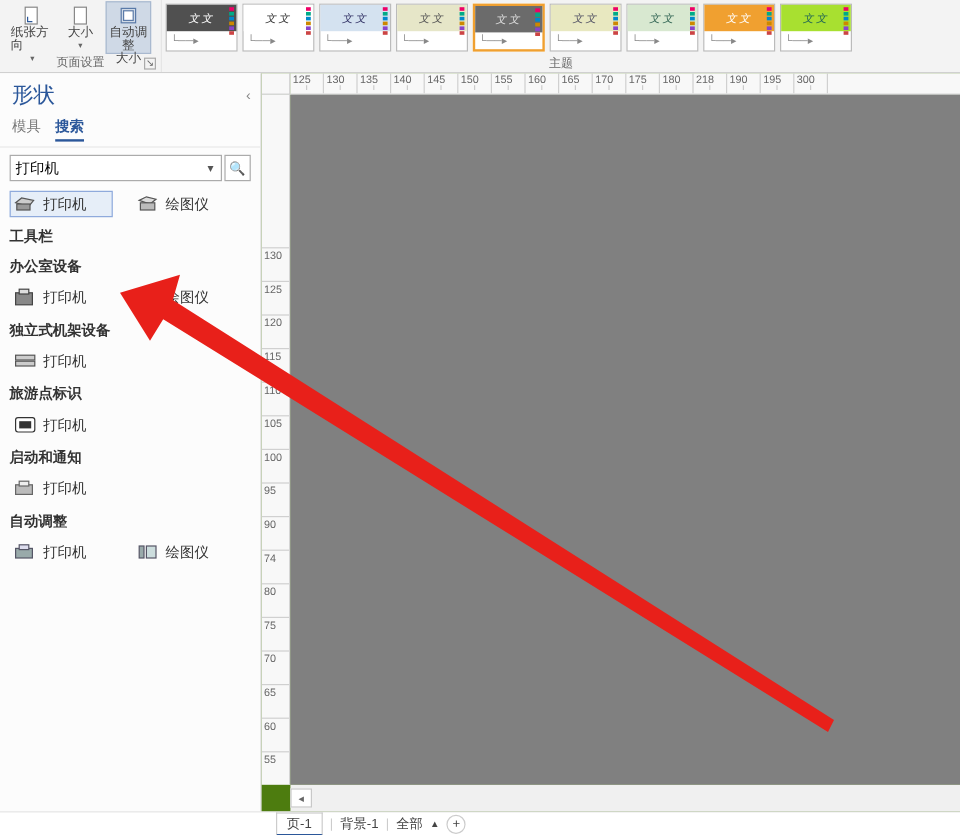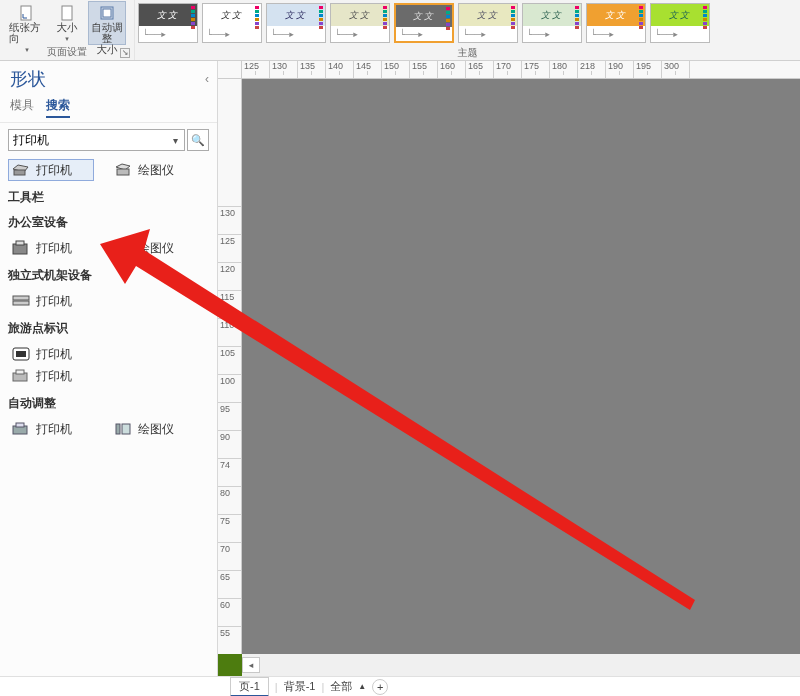--- a/index.html
+++ b/index.html
@@ -463,20 +463,21 @@
           <div class="shape-item">
             <span class="shape-ico">
               <svg width="22" height="18" viewBox="0 0 22 18">
                 <rect x="3" y="3" width="16" height="12" rx="2" fill="#fff" stroke="#333"></rect>
                 <rect x="6" y="6" width="10" height="6" fill="#333"></rect>
               </svg>
             </span>
             <span>打印机</span>
           </div>
         </div>
+        <div class="cat-title">启动和通知</div>
         <div class="cat-items">
           <div class="shape-item">
             <span class="shape-ico">
               <svg width="22" height="18" viewBox="0 0 22 18">
                 <rect x="3" y="6" width="14" height="8" fill="#bbb" stroke="#666"></rect>
                 <rect x="6" y="3" width="8" height="4" fill="#eee" stroke="#666"></rect>
               </svg>
             </span>
             <span>打印机</span>
           </div>

